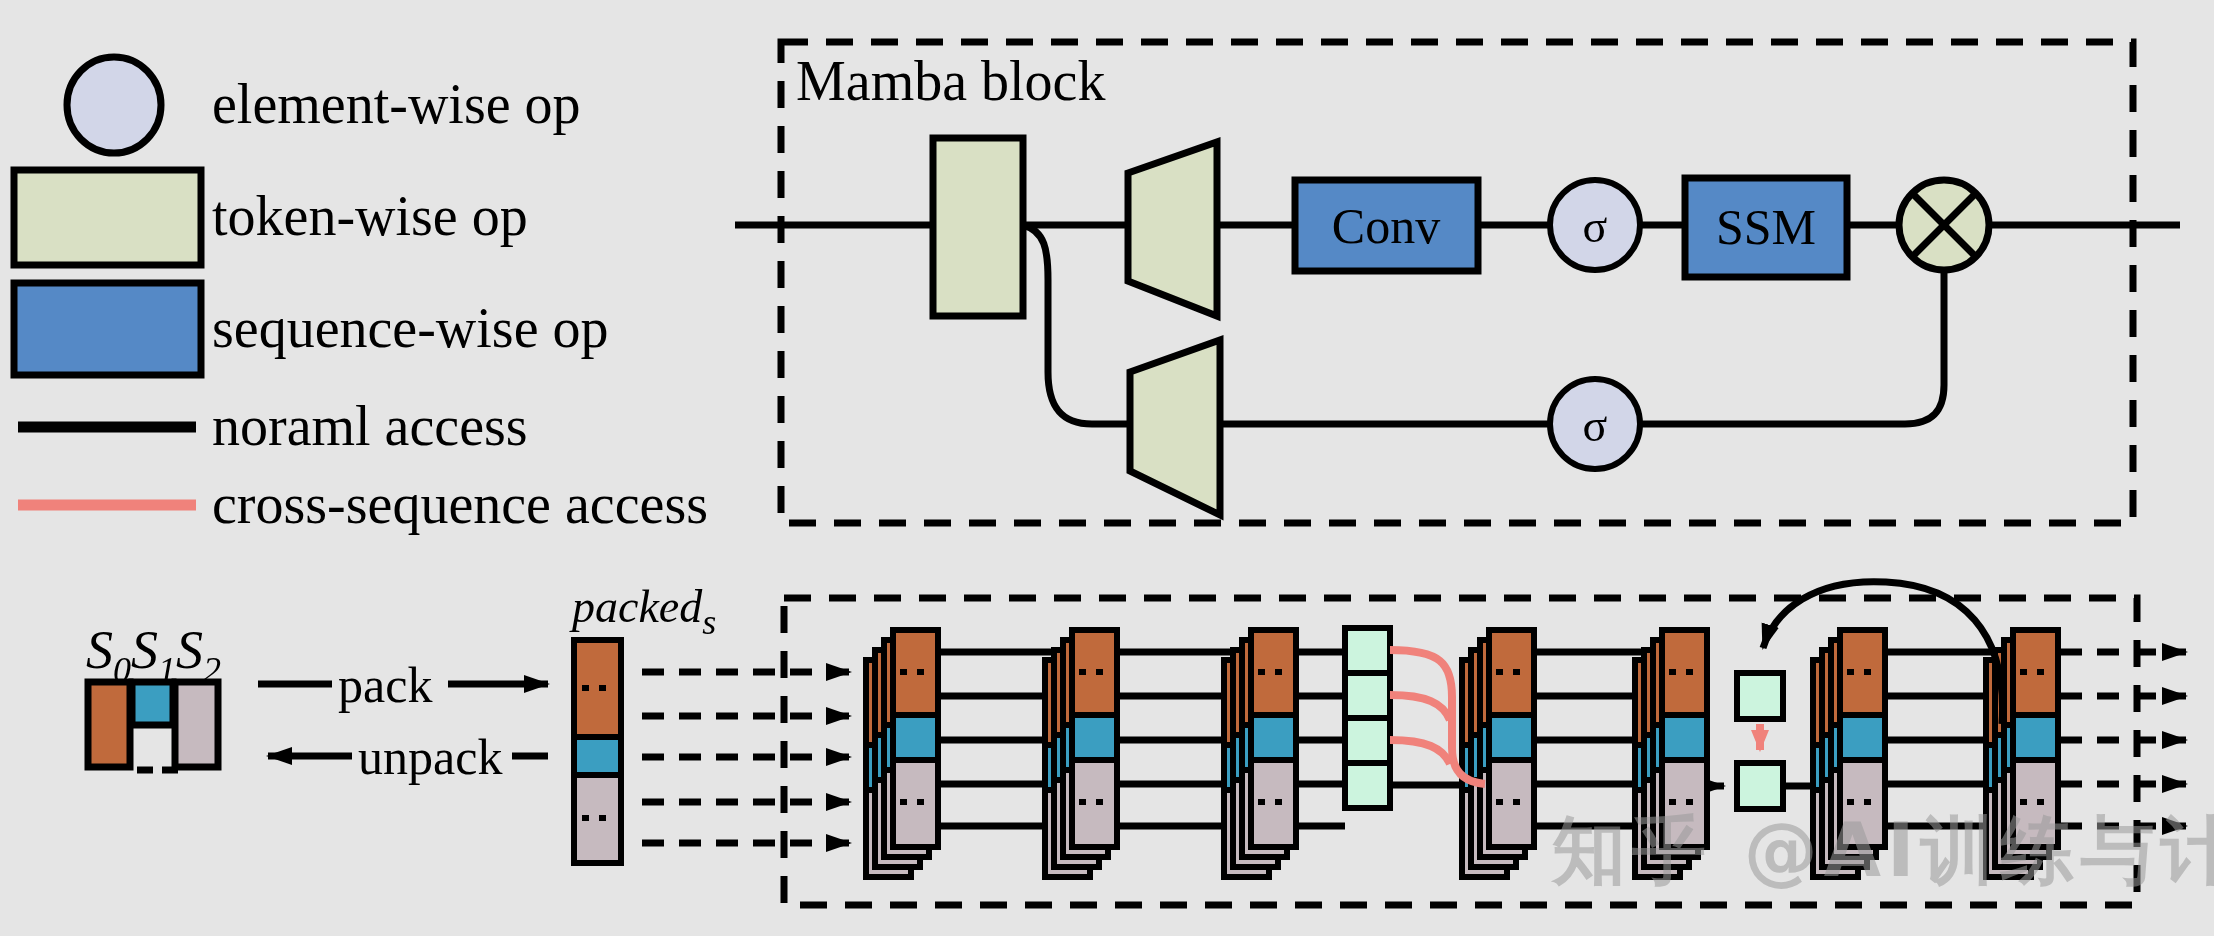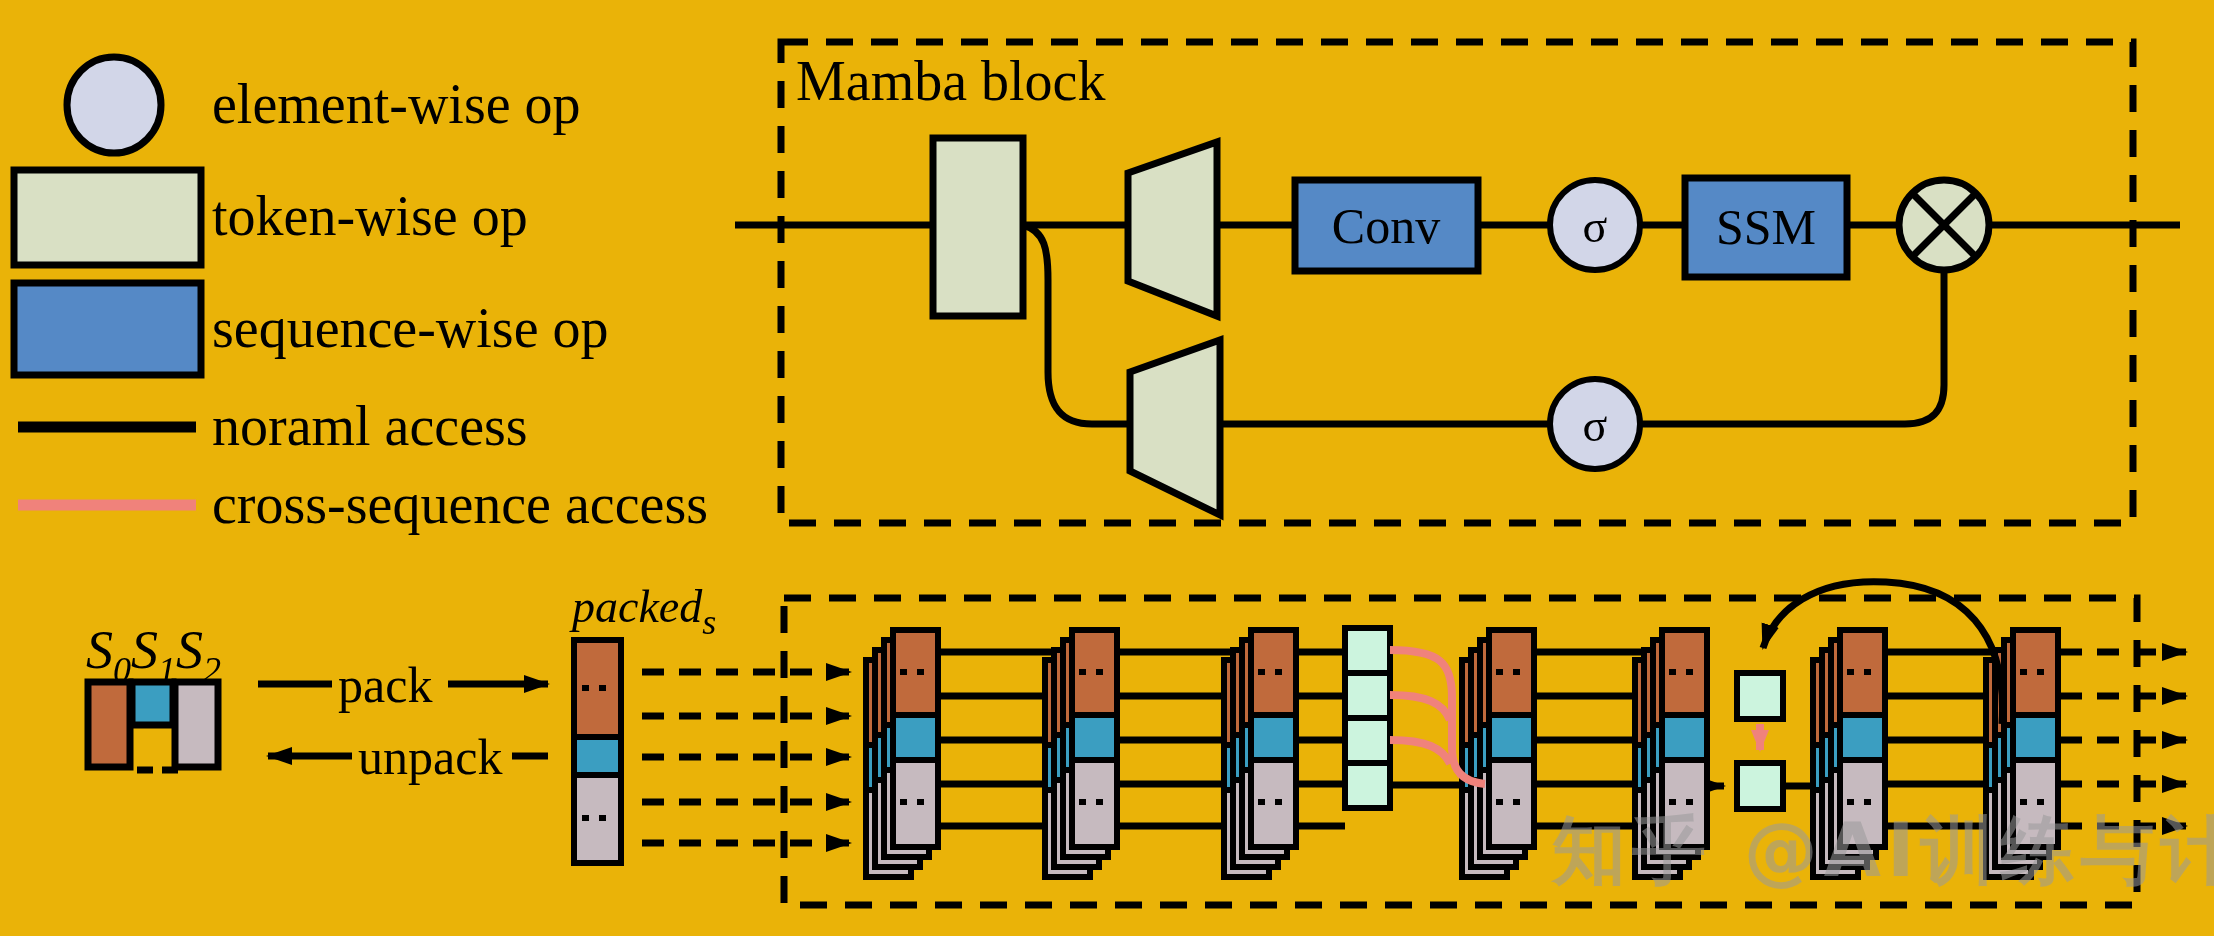--- a/index.html
+++ b/index.html
@@ -1,16 +1,16 @@
 <!DOCTYPE html>
 <html><head>
 <meta charset="utf-8">
 <style>
   html,body{margin:0;padding:0;background:#ffffff;}
-  .fig{position:relative;width:2214px;height:936px;background:#eab308;overflow:hidden;text-decoration:underline;}
+  .fig{position:relative;width:2214px;height:936px;background:#e5e5e5;overflow:hidden;text-decoration:underline;}
   svg{display:block;}
   text{font-family:"Liberation Serif","DejaVu Serif",serif;fill:#000;}
   .lbl{font-size:56px;}
   .title{font-size:56px;}
   .node{font-size:50px;}
   .sig{font-size:46px;}
   .packlbl{font-size:50px;}
   .packedlbl{font-size:46px;font-style:italic;}
   .seqlbl{font-size:54px;font-style:italic;}
   .sub{font-size:36px;}

